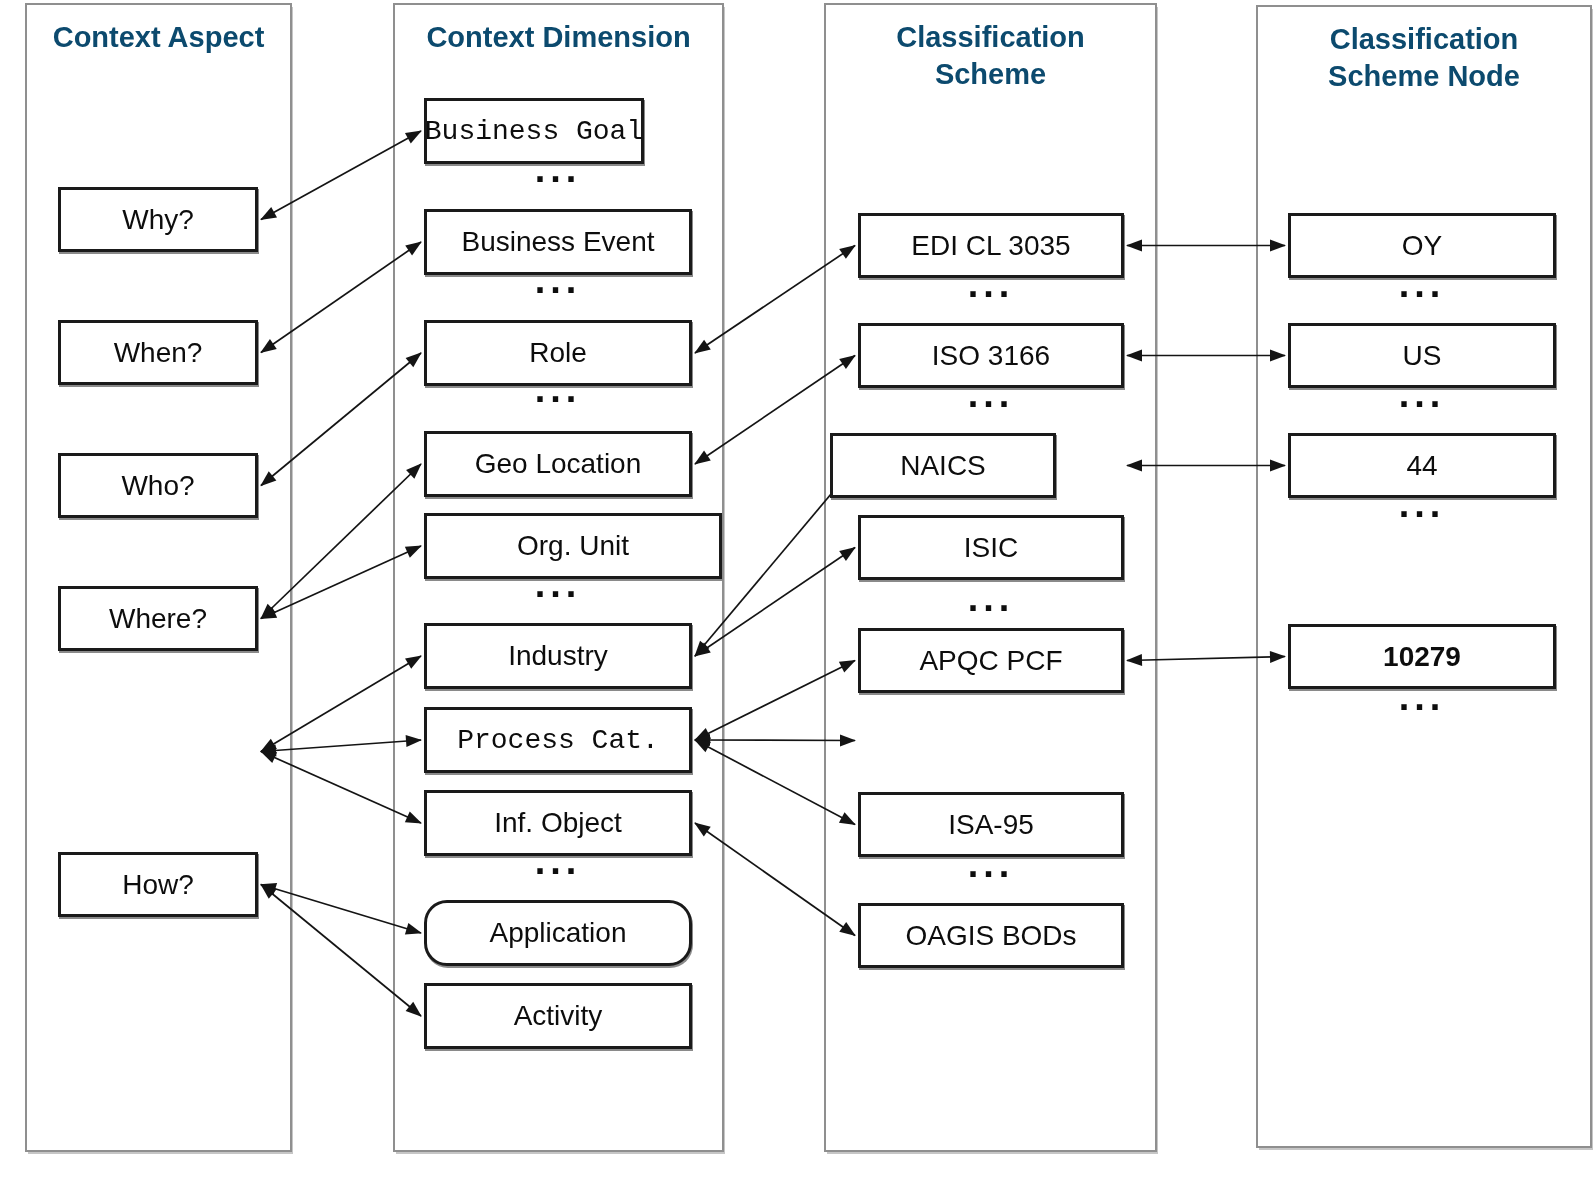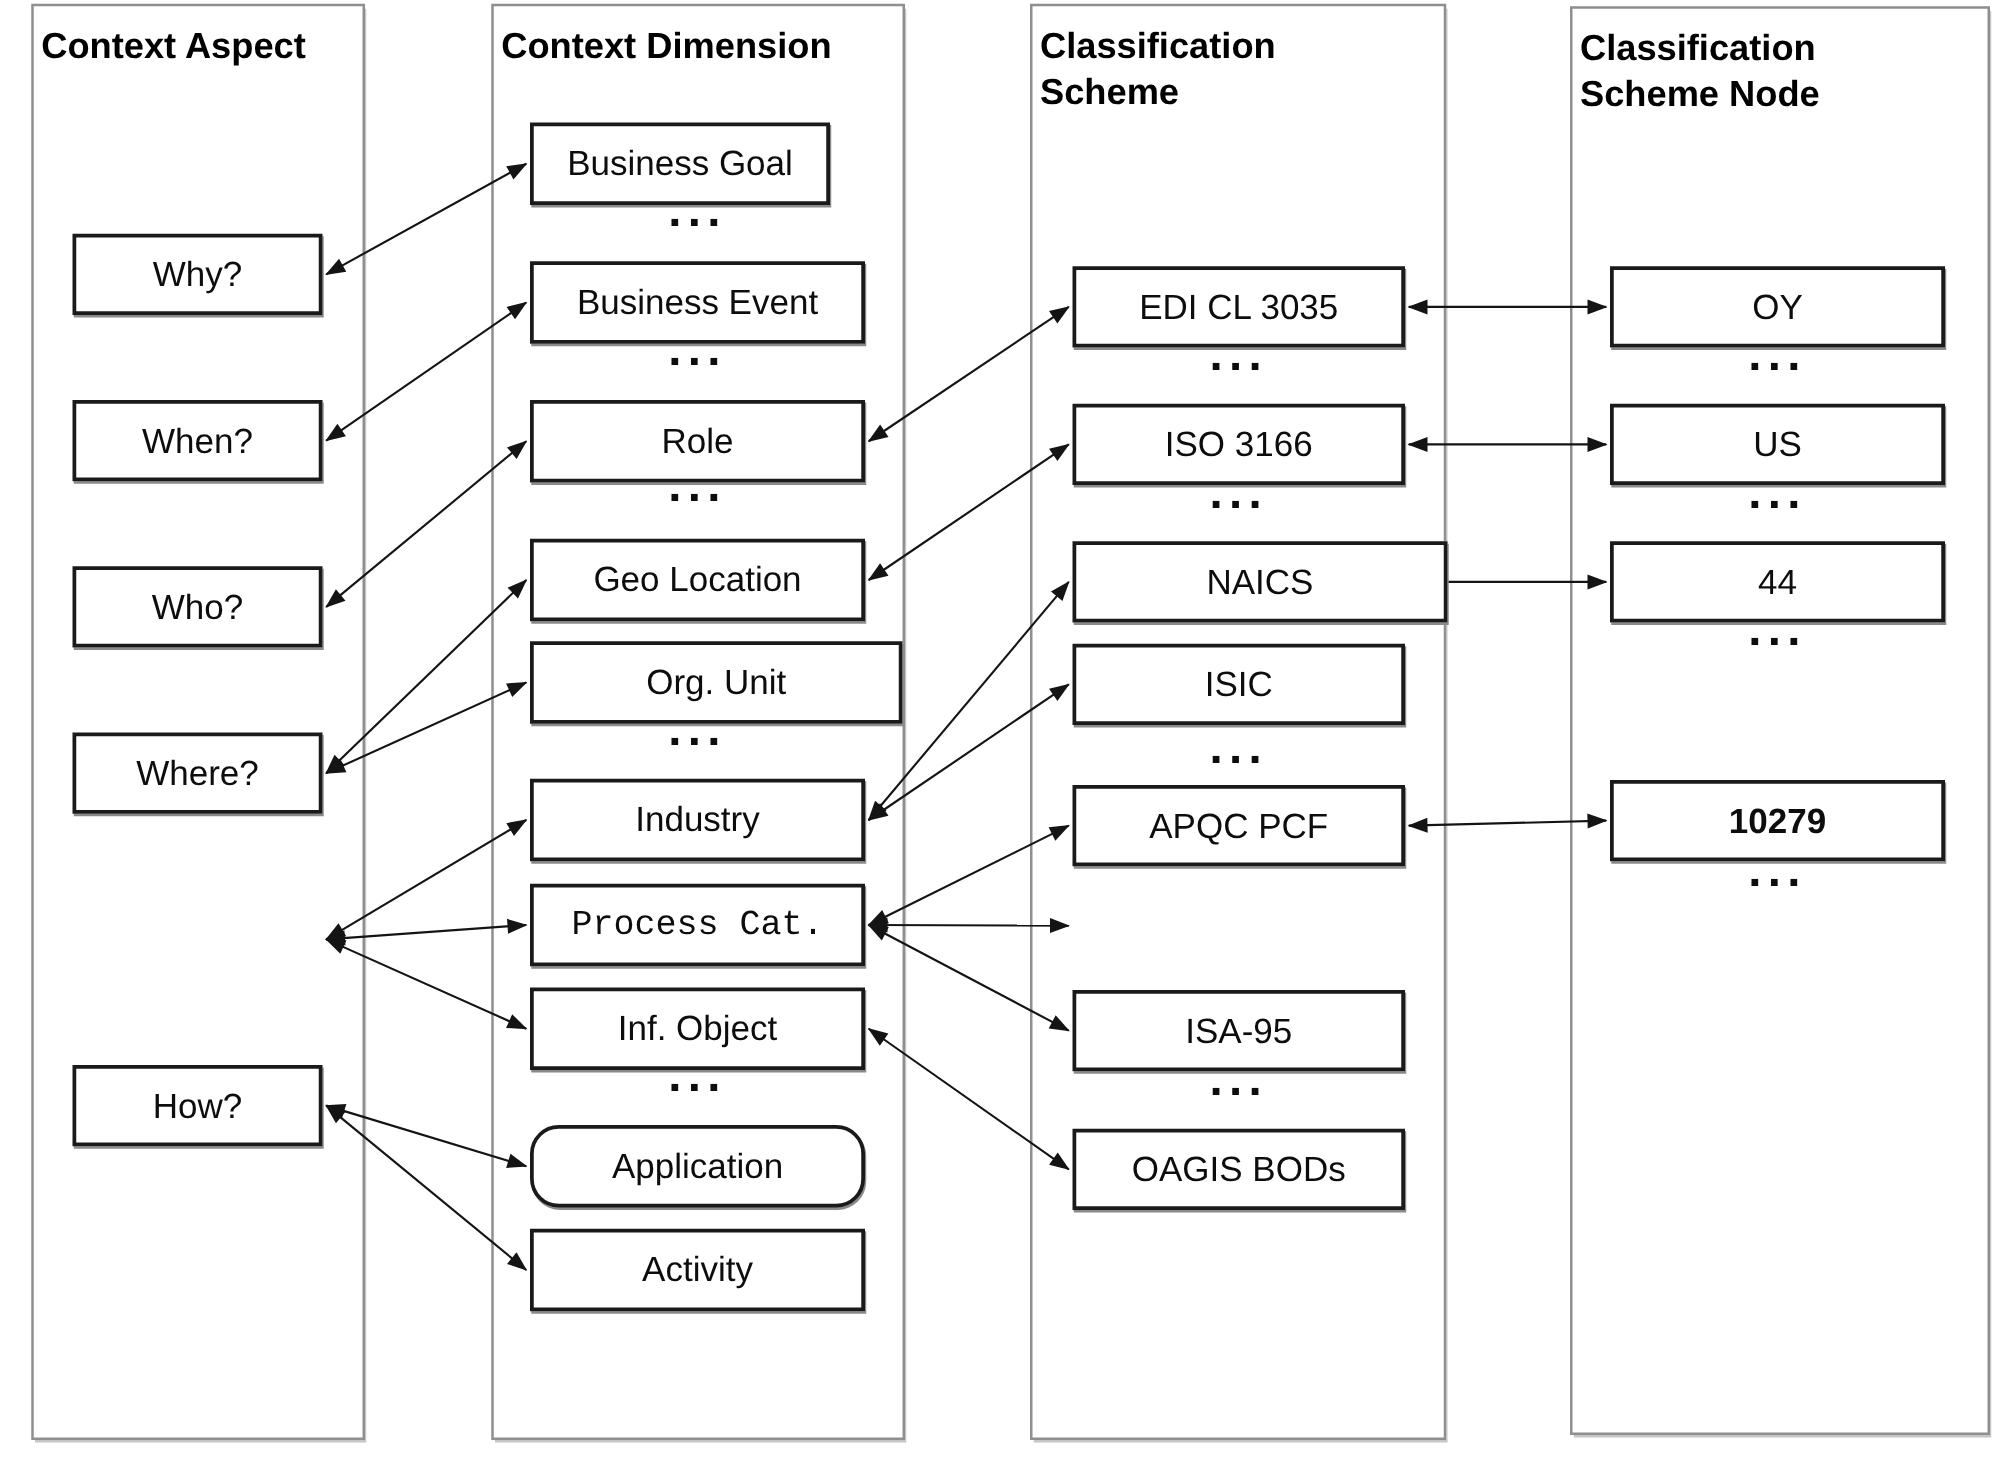--- a/index.html
+++ b/index.html
@@ -14,25 +14,26 @@
   .panel{
     position:absolute;
     box-sizing:border-box;
     background:#ffffff;
     border:2px solid #8f8f8f;
     box-shadow:2px 3px 0 -1px #c6c6c6;
     z-index:1;
   }
   .hdr{
     margin:14px 6px 0 6px;
+    text-align:center;
     font-size:29px;
     font-weight:bold;
     line-height:37px;
     white-space:pre-line;
-    color:#000000;
+    color:#0c4a6e;
   }
   #arrow-layer{
     position:absolute;left:0;top:0;z-index:2;
   }
   .node{
     position:absolute;
     box-sizing:border-box;
     background:#ffffff;
     border:3px solid #1a1a1a;
     box-shadow:1px 2px 0 #8a8a8a;
@@ -103,21 +104,21 @@
 
   <section class="panel" id="panel-3" style="left: 1256px; top: 5px; width: 336px; height: 1143px;">
     <h2 class="hdr">Classification
 Scheme Node</h2>
   </section>
 <div class="node" style="left: 58px; top: 187px; width: 200px; height: 65px;">Why?</div>
     <div class="node" style="left: 58px; top: 320px; width: 200px; height: 65px;">When?</div>
     <div class="node" style="left: 58px; top: 453px; width: 200px; height: 65px;">Who?</div>
     <div class="node" style="left: 58px; top: 586px; width: 200px; height: 65px;">Where?</div>
     <div class="node" style="left: 58px; top: 852px; width: 200px; height: 65px;">How?</div>
-    <div class="node" style="left: 424px; top: 98px; width: 240px; height: 66px;">Business Goal</div>
+    <div class="node" style="left: 424px; top: 98px; width: 220px; height: 66px; font-family: Liberation Mono, monospace;">Business Goal</div>
     <div class="dots" style="left: 424px; top: 166px; width: 268px;">
       <span>...</span>
     </div>
     <div class="node" style="left: 424px; top: 209px; width: 268px; height: 66px;">Business Event</div>
     <div class="dots" style="left: 424px; top: 277px; width: 268px;">
       <span>...</span>
     </div>
     <div class="node" style="left: 424px; top: 320px; width: 268px; height: 66px;">Role</div>
     <div class="dots" style="left: 424px; top: 386px; width: 268px;">
       <span>...</span>
@@ -136,21 +137,21 @@
     <div class="node" style="left: 424px; top: 900px; width: 268px; height: 66px; border-radius: 23px;">Application</div>
     <div class="node" style="left: 424px; top: 983px; width: 268px; height: 66px;">Activity</div>
     <div class="node" style="left: 858px; top: 213px; width: 266px; height: 65px;">EDI CL 3035</div>
     <div class="dots" style="left: 858px; top: 281px; width: 266px;">
       <span>...</span>
     </div>
     <div class="node" style="left: 858px; top: 323px; width: 266px; height: 65px; text-align: right;">ISO 3166</div>
     <div class="dots" style="left: 858px; top: 391px; width: 266px;">
       <span>...</span>
     </div>
-    <div class="node" style="left: 858px; top: 433px; width: 300px; height: 65px;">NAICS</div>
+    <div class="node" style="left: 830px; top: 433px; width: 226px; height: 65px;">NAICS</div>
     <div class="node" style="left: 858px; top: 515px; width: 266px; height: 65px;">ISIC</div>
     <div class="dots" style="left: 858px; top: 595px; width: 266px;">
       <span>...</span>
     </div>
     <div class="node" style="left: 858px; top: 628px; width: 266px; height: 65px;">APQC PCF</div>
     <div class="node" style="left: 858px; top: 792px; width: 266px; height: 65px;">ISA-95</div>
     <div class="dots" style="left: 858px; top: 861px; width: 266px;">
       <span>...</span>
     </div>
     <div class="node" style="left: 858px; top: 903px; width: 266px; height: 65px;">OAGIS BODs</div>

